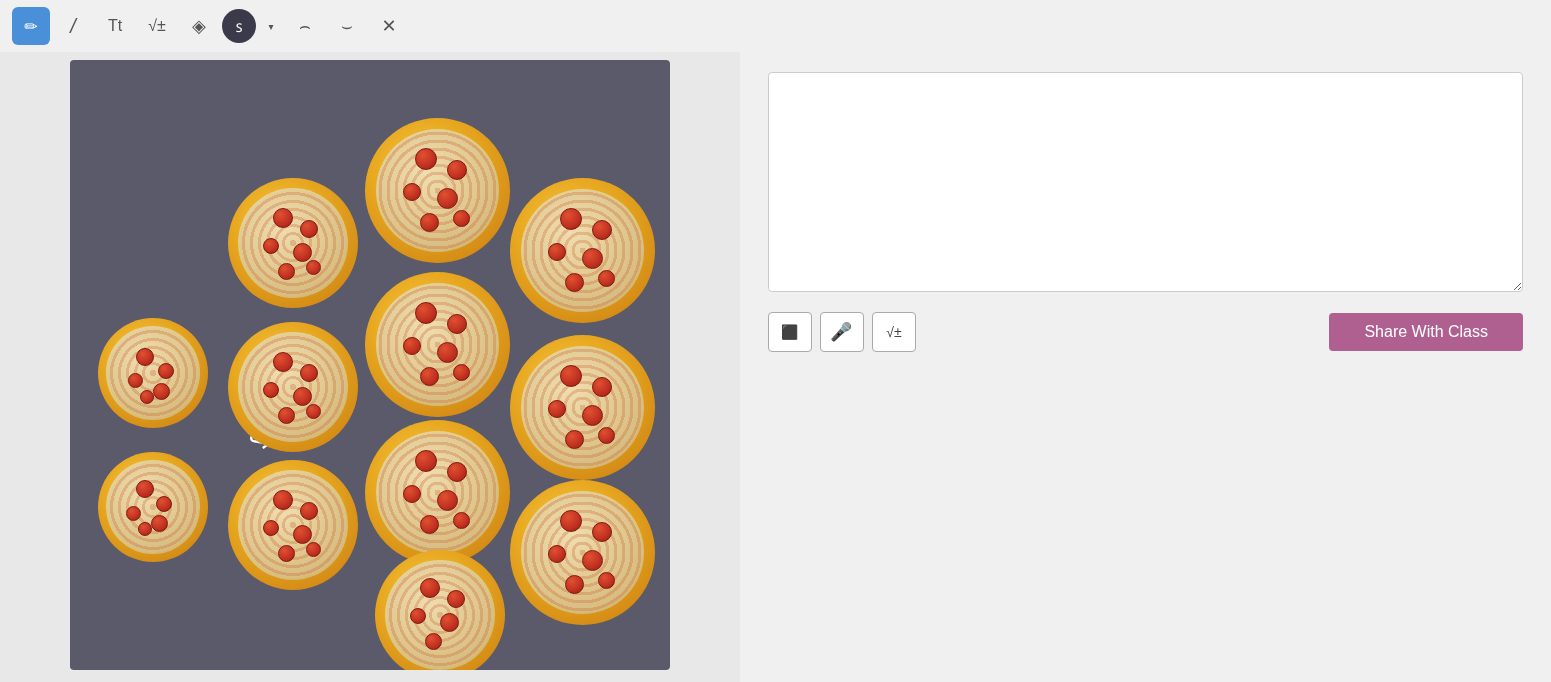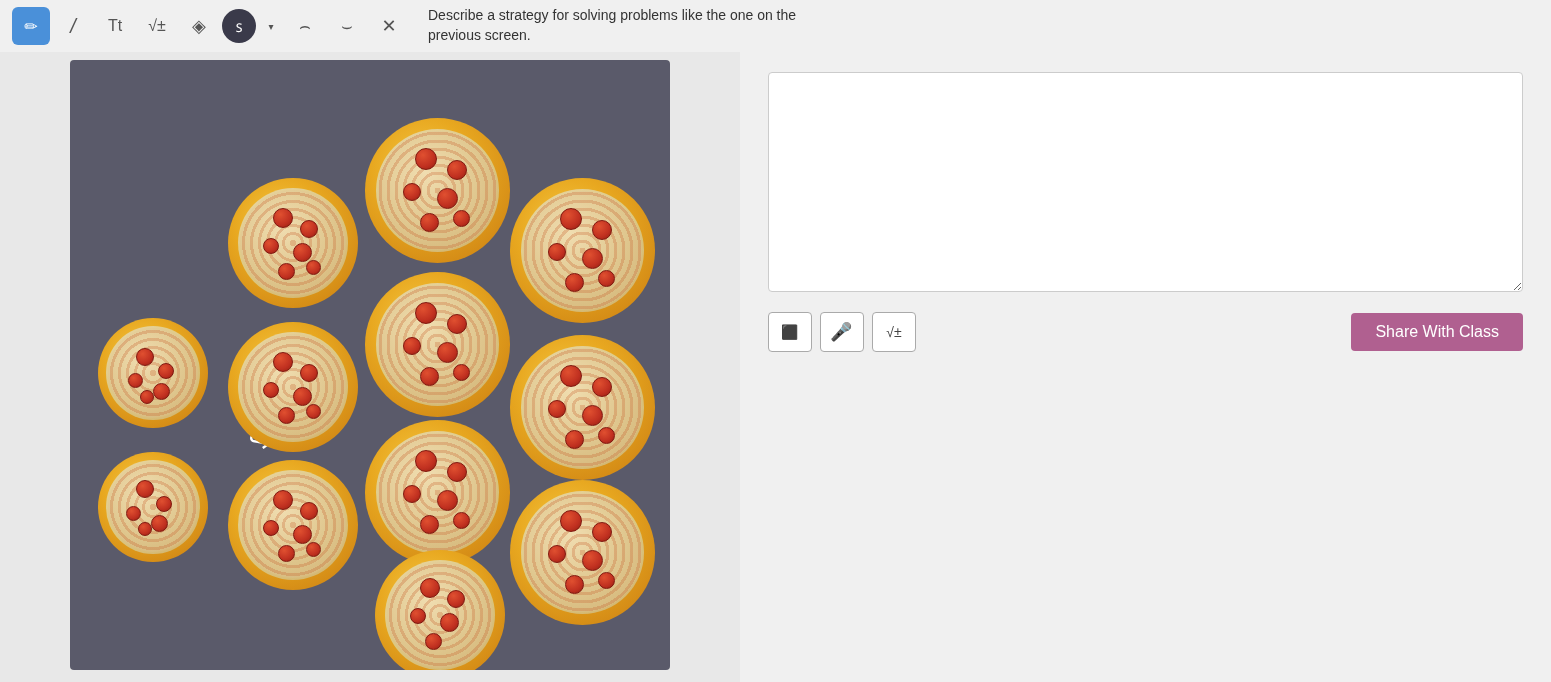--- a/index.html
+++ b/index.html
@@ -204,21 +204,21 @@
       font-size: 15px;
       color: #444;
     }
 
     .share-btn {
       margin-left: auto;
       background: #b06090;
       color: white;
       border: none;
       border-radius: 4px;
-      padding: 10px 24px;
+      padding: 10px 35px;
       font-size: 16px;
       cursor: pointer;
       font-weight: 500;
     }
   </style>
 </head>
 <body>
 
 <div class="toolbar">
   <button class="toolbar-btn active">
@@ -245,24 +245,20 @@
   <button class="toolbar-btn">
     <span style="font-size:18px;">⌢</span>
   </button>
   <button class="toolbar-btn">
     <span style="font-size:18px;">⌣</span>
   </button>
   <button class="close-btn">
     <span>✕</span>
   </button>
 
-  <div class="toolbar-instruction">
-    <span>Describe a strategy for solving problems like the one on the</span><br>
-    <span>previous screen.</span>
-  </div>
 </div>
 
 <div class="main-content">
 
   <div class="left-panel">
     <div class="pizza-canvas">
 
       <div class="arrow" style="font-size:28px; color:white; position:absolute; left:178px; top:365px; transform:rotate(10deg);">↪</div>
 
       <div class="pizza" style="left:28px; top:258px; width:110px; height:110px;">

